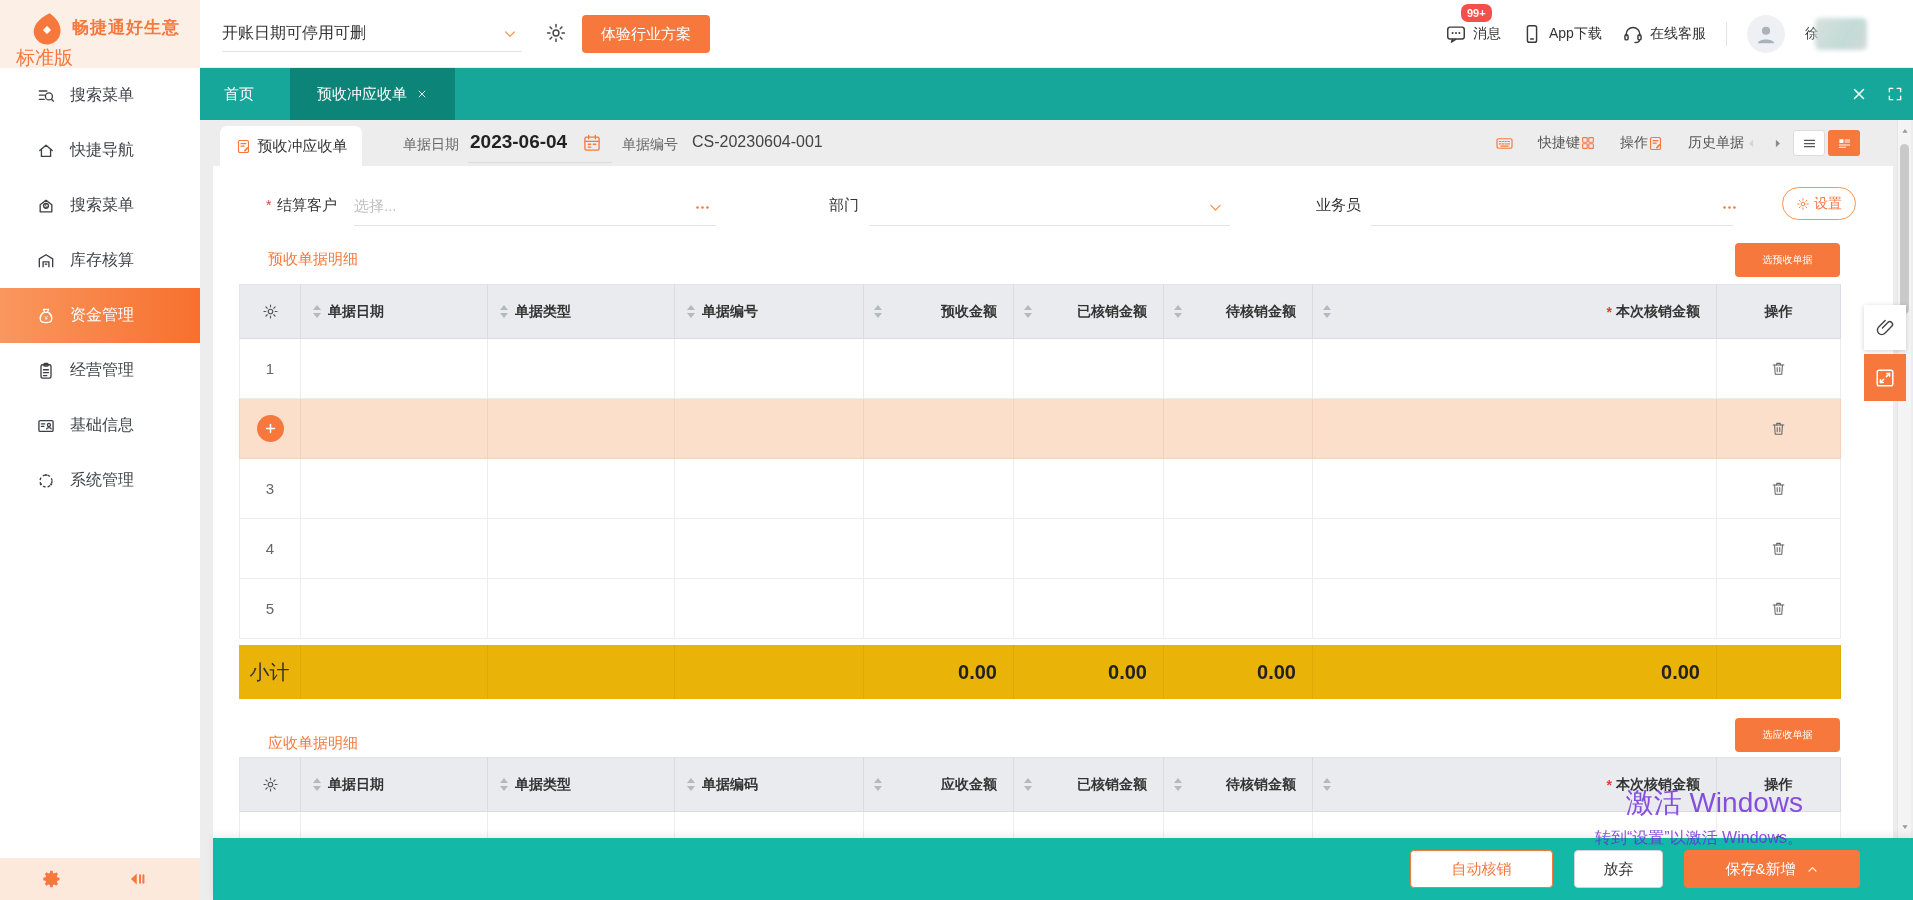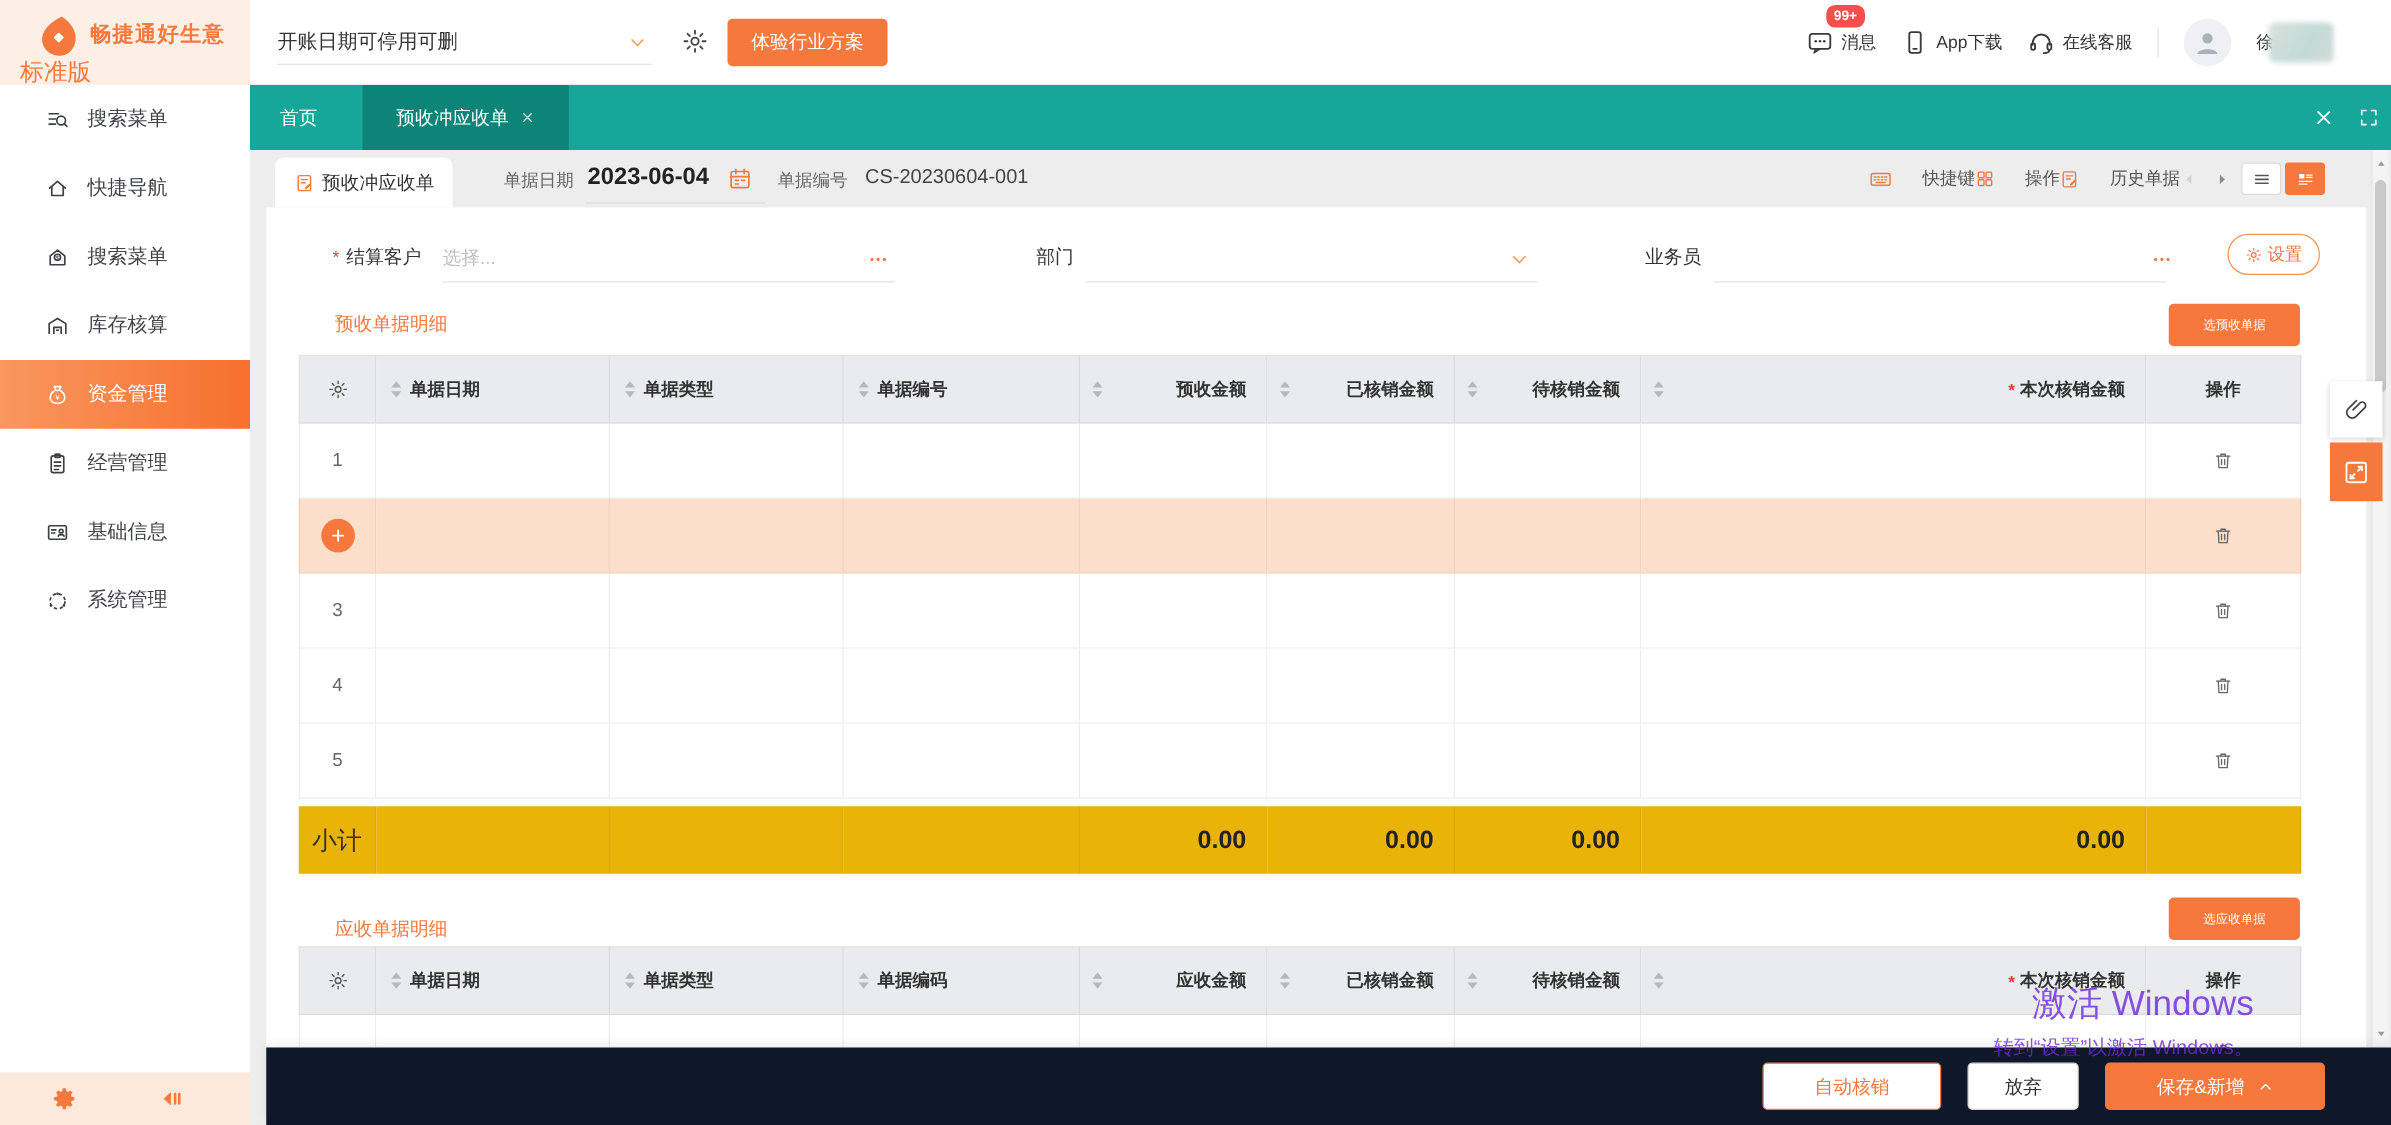--- a/index.html
+++ b/index.html
@@ -102,21 +102,21 @@
   .t-row.hl > div { background:#fbdfca; border-color:#f2d2ba; }
   .plus-btn { width:27px; height:27px; border-radius:50%; background:#f7783c; color:#fff; border:none; display:flex; align-items:center; justify-content:center; cursor:pointer; }
   .trash-btn { background:none; border:none; color:#666; cursor:pointer; }
 
   .t-sub { position:absolute; left:26px; height:54px; }
   .t-sub > div { background:#eab308; border-right:1px solid rgba(0,0,0,.05); height:54px; display:flex; align-items:center; font-size:20px; color:#333; }
   .t-sub > div:first-child { justify-content:center; }
   .t-sub .val { margin-left:auto; padding-right:16px; font-weight:bold; color:#222; }
 
   
-  .footer-bar { position:absolute; left:13px; right:0; top:770px; height:62px; background:#0f172a; box-shadow:0 -3px 8px rgba(0,0,0,.07); z-index:25; }
+  .footer-bar { position:absolute; left:13px; right:0; top:770px; height:62px; background:#14b8a6; box-shadow:0 -3px 8px rgba(0,0,0,.07); z-index:25; }
   .fbtn { position:absolute; top:12px; height:38px; border-radius:4px; font-size:15px; cursor:pointer; font-family:inherit; }
   .fbtn.auto { left:1197px; width:143px; background:#fff; border:1px solid #f7783c; color:#f7783c; }
   .fbtn.cancel { left:1361px; width:89px; background:#fff; border:1px solid #d4d4d4; color:#333; }
   .fbtn.save { left:1471px; width:176px; background:#f7783c; border:none; color:#fff; display:flex; align-items:center; justify-content:center; gap:10px; }
 
   
   .watermark { position:absolute; left:1395px; top:716px; z-index:30; pointer-events:none; color:#6d28d9;text-align:right; }
   .watermark .w1 { font-size:28px; opacity:.8; }
   .watermark .w2 { font-size:16px; margin-top:6px; opacity:.8; }
 

